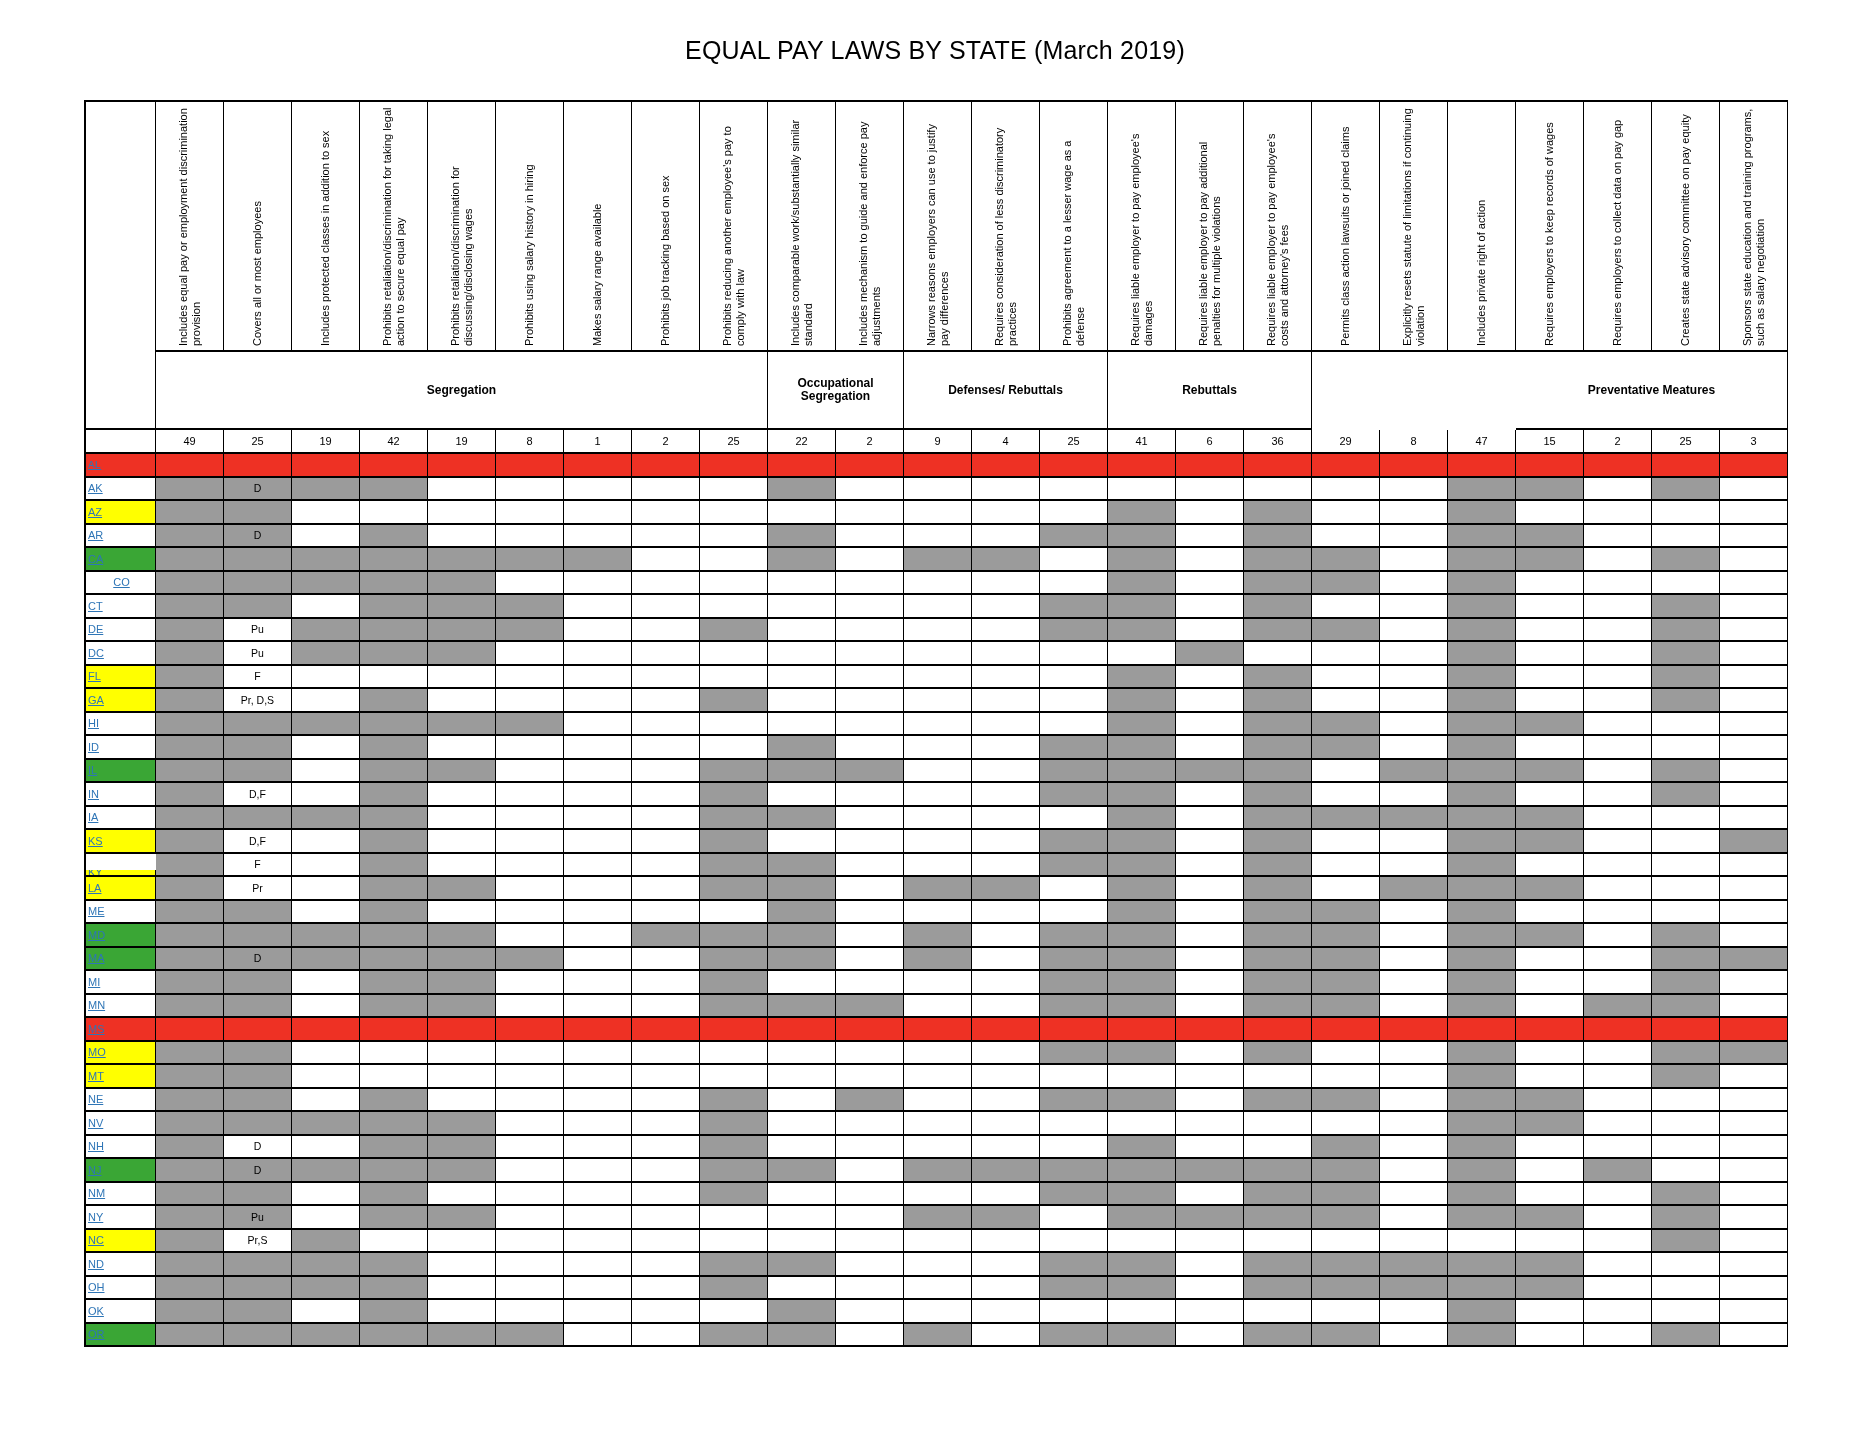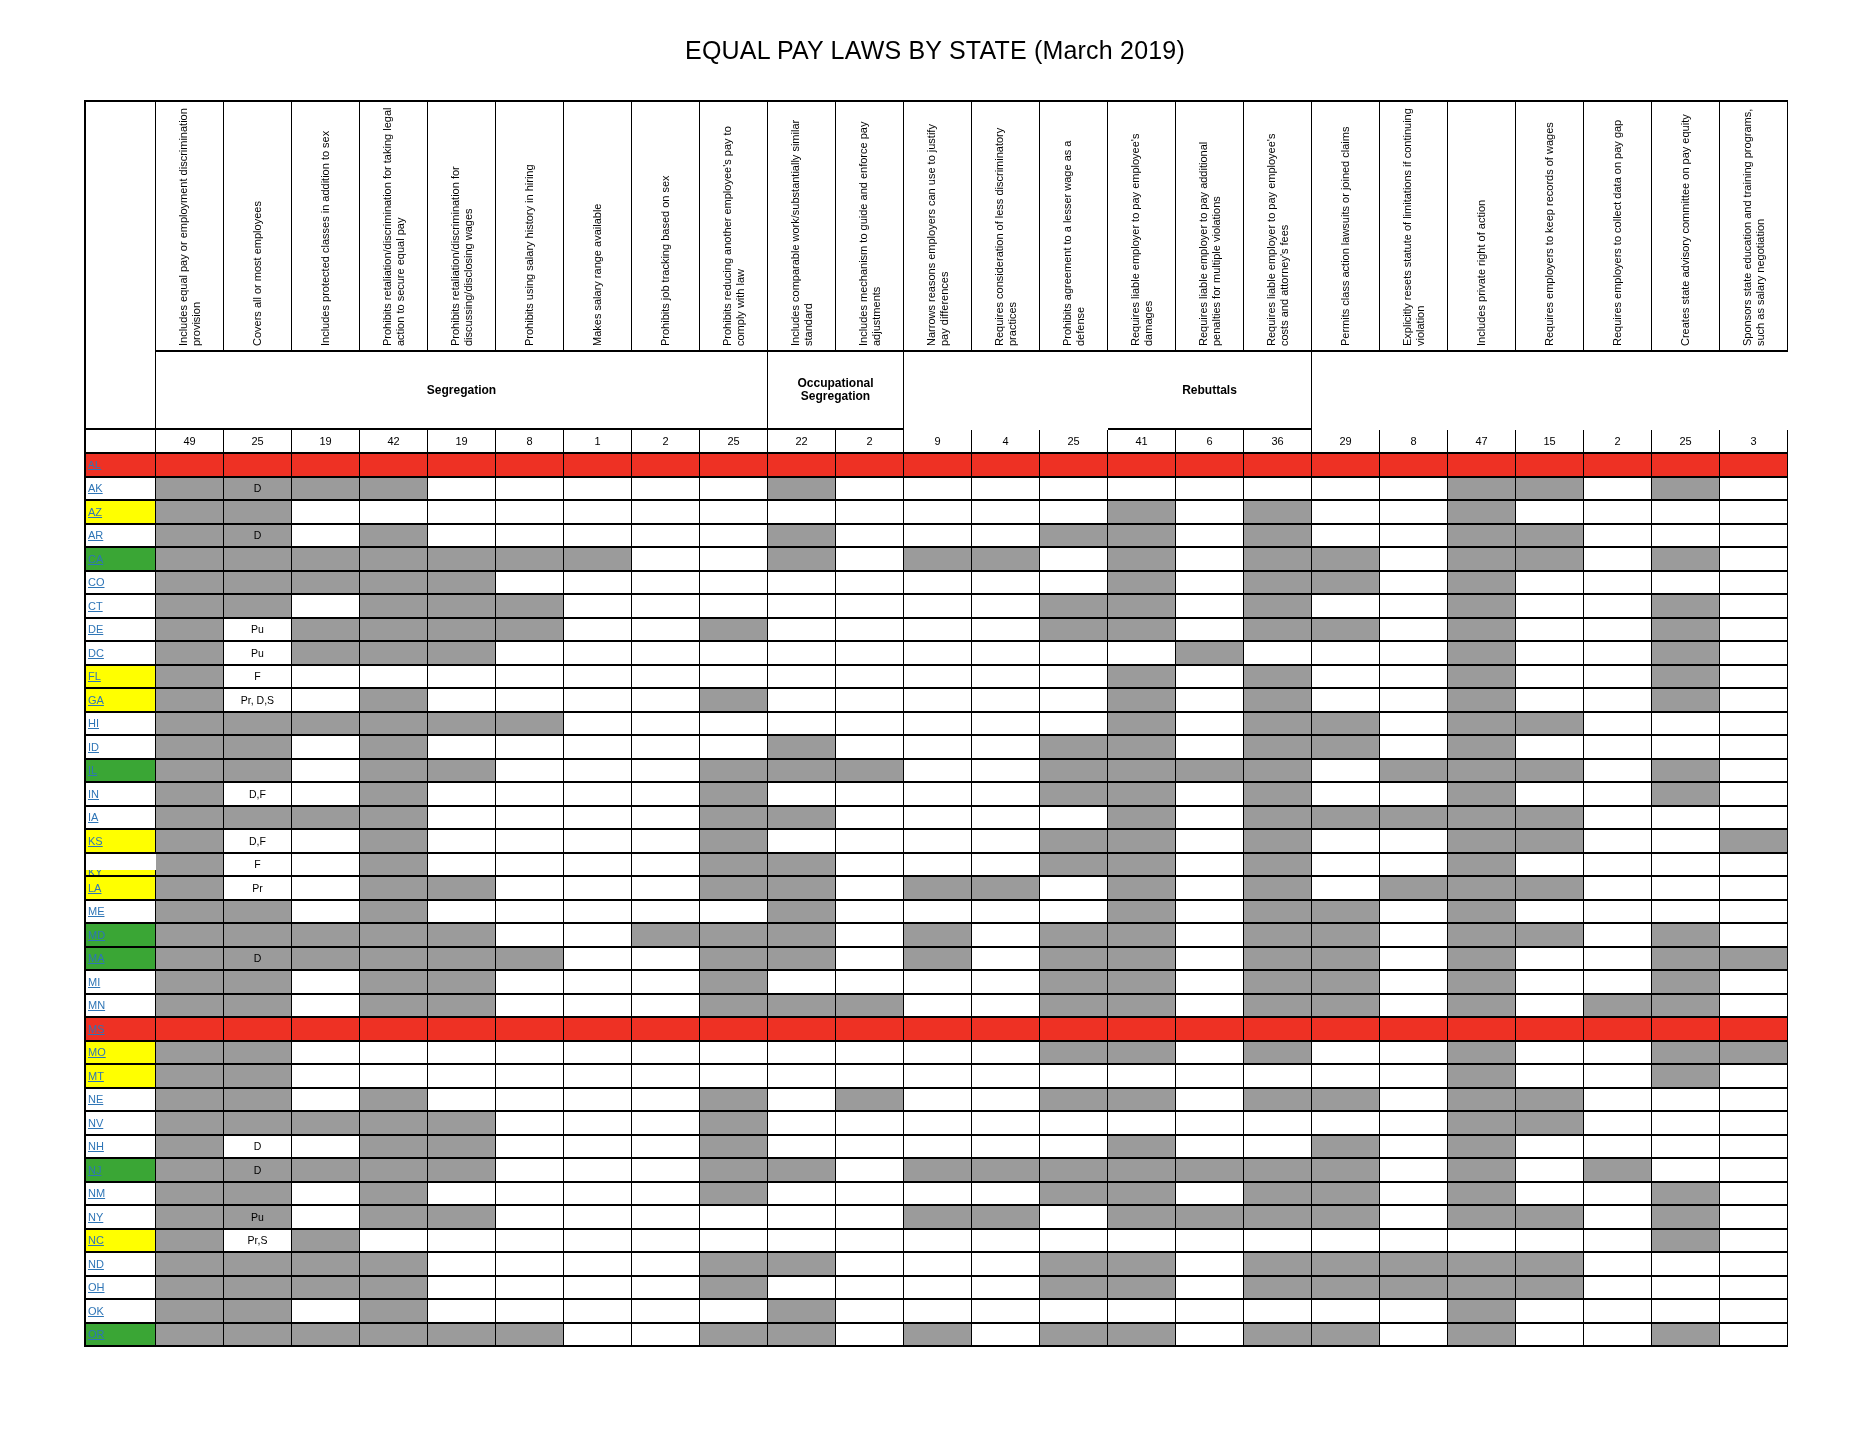--- a/index.html
+++ b/index.html
@@ -88,21 +88,23 @@
       <div class="vtext">Requires employers to collect data on pay gap</div>
     </div>
     <div class="c hcell" style="grid-area: 1 / 24;">
       <div class="vtext">Creates state advisory committee on pay equity</div>
     </div>
     <div class="c hcell" style="grid-area: 1 / 25;">
       <div class="vtext">Sponsors state education and training programs, such as salary negotiation</div>
     </div>
     <div class="c gcell" style="grid-area: 2 / 2 / auto / span 9;">Segregation</div>
     <div class="c gcell" style="grid-area: 2 / 11 / auto / span 2;">Occupational Segregation</div>
+    <div class="c gcell" style="grid-area: 2 / 13 / auto / span 3;">Defenses/ Rebuttals</div>
     <div class="c gcell" style="grid-area: 2 / 16 / auto / span 3;">Rebuttals</div>
+    <div class="c gcell" style="grid-area: 2 / 22 / auto / span 4;">Preventative Meatures</div>
     <div class="c ncell" style="grid-area: 3 / 1;"></div>
     <div class="c ncell" style="grid-area: 3 / 2;">49</div>
     <div class="c ncell" style="grid-area: 3 / 3;">25</div>
     <div class="c ncell" style="grid-area: 3 / 4;">19</div>
     <div class="c ncell" style="grid-area: 3 / 5;">42</div>
     <div class="c ncell" style="grid-area: 3 / 6;">19</div>
     <div class="c ncell" style="grid-area: 3 / 7;">8</div>
     <div class="c ncell" style="grid-area: 3 / 8;">1</div>
     <div class="c ncell" style="grid-area: 3 / 9;">2</div>
     <div class="c ncell" style="grid-area: 3 / 10;">25</div>
@@ -249,21 +251,21 @@
     <div class="c dcell" style="grid-area: 8 / 16; background: rgb(155, 155, 155);"></div>
     <div class="c dcell" style="grid-area: 8 / 17; background: rgb(255, 255, 255);"></div>
     <div class="c dcell" style="grid-area: 8 / 18; background: rgb(155, 155, 155);"></div>
     <div class="c dcell" style="grid-area: 8 / 19; background: rgb(155, 155, 155);"></div>
     <div class="c dcell" style="grid-area: 8 / 20; background: rgb(255, 255, 255);"></div>
     <div class="c dcell" style="grid-area: 8 / 21; background: rgb(155, 155, 155);"></div>
     <div class="c dcell" style="grid-area: 8 / 22; background: rgb(155, 155, 155);"></div>
     <div class="c dcell" style="grid-area: 8 / 23; background: rgb(255, 255, 255);"></div>
     <div class="c dcell" style="grid-area: 8 / 24; background: rgb(155, 155, 155);"></div>
     <div class="c dcell" style="grid-area: 8 / 25; background: rgb(255, 255, 255);"></div>
-    <div class="c scell" style="grid-area: 9 / 1; background: rgb(255, 255, 255);">
+    <div class="c scell" style="grid-area: 9 / 1; background: rgb(255, 255, 255); justify-content: center;">
       <span class="slink">CO</span>
     </div>
     <div class="c dcell" style="grid-area: 9 / 2; background: rgb(155, 155, 155);"></div>
     <div class="c dcell" style="grid-area: 9 / 3; background: rgb(155, 155, 155);"></div>
     <div class="c dcell" style="grid-area: 9 / 4; background: rgb(155, 155, 155);"></div>
     <div class="c dcell" style="grid-area: 9 / 5; background: rgb(155, 155, 155);"></div>
     <div class="c dcell" style="grid-area: 9 / 6; background: rgb(155, 155, 155);"></div>
     <div class="c dcell" style="grid-area: 9 / 7; background: rgb(255, 255, 255);"></div>
     <div class="c dcell" style="grid-area: 9 / 8; background: rgb(255, 255, 255);"></div>
     <div class="c dcell" style="grid-area: 9 / 9; background: rgb(255, 255, 255);"></div>

